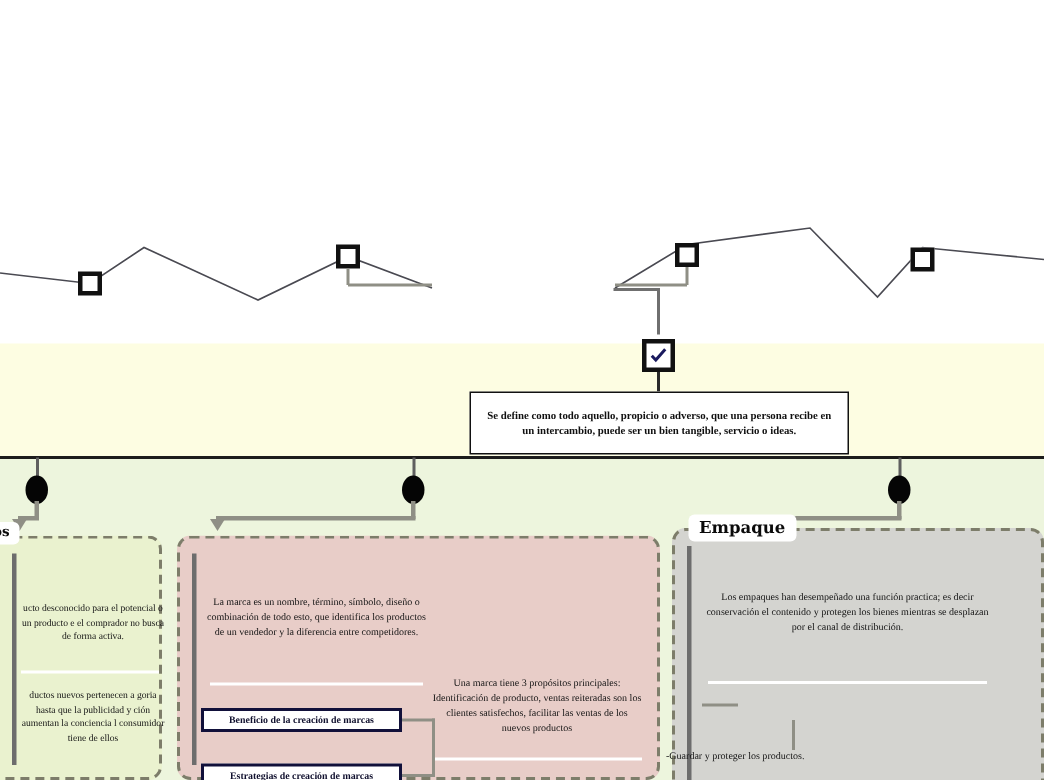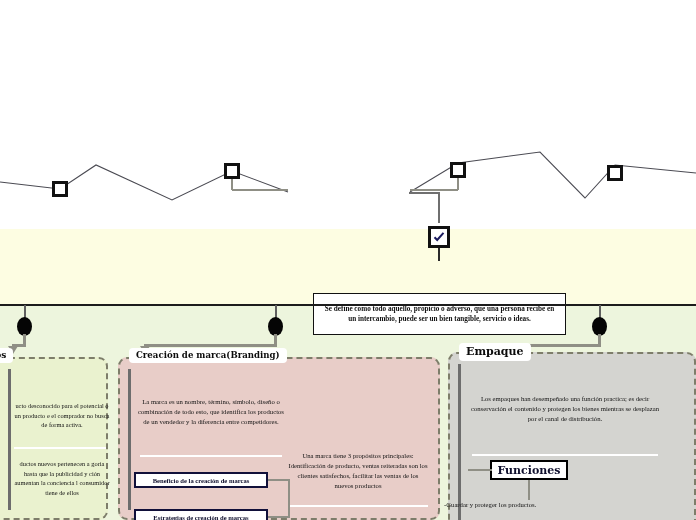--- a/index.html
+++ b/index.html
@@ -50,21 +50,20 @@
   }
   .check-node svg{display:block;}
   .check-stem{position:absolute;left:438px;top:248px;width:2px;height:13px;background:#2a2a2a;}
 
   
   .definition{
     position:absolute;left:313px;top:261px;width:253px;height:42px;
     background:#ffffff;border:1px solid #111111;box-sizing:border-box;
     display:flex;align-items:center;justify-content:center;
     padding:2px 7px;
-    margin-top:32px;
   }
   .definition p{
     margin:0;text-align:center;font-size:7.2px;line-height:1.42;
     font-weight:bold;color:#101010;font-family:"Liberation Serif", serif;
   }
 
   
   .dot-drop{position:absolute;width:2px;background:#5f5f5f;}
   .dot{
     position:absolute;width:15px;height:19px;border-radius:50%;
@@ -173,21 +172,20 @@
   <div class="panel" style="left:-60px;top:357px;width:168px;height:163px;background:#eaf2cf;">
     <div class="panel-inner-bar" style="left:66px;"></div>
     <div class="panel-title" style="left:40px;font-size:9px;">dos</div>
     <div class="panel-body" style="left:72px;top:42px;width:96px;font-size:6.4px;line-height:1.5;text-align:center;">ucto desconocido para el potencial o un producto e el comprador no busca de forma activa.</div>
     <div class="underline-rule" style="left:72px;top:88px;width:92px;"></div>
     <div class="panel-body" style="left:72px;top:100px;width:96px;font-size:6.4px;line-height:1.5;text-align:center;">ductos nuevos pertenecen a goria hasta que la publicidad y ción aumentan la conciencia l consumidor tiene de ellos</div>
   </div>
 
   <div class="panel" style="left:118px;top:357px;width:322px;height:163px;background:#e8cdc8;">
     <div class="panel-inner-bar" style="left:8px;"></div>
-    <div class="panel-title" style="font-size:8.6px;">Creación de marca(Branding)</div>
 
     <div class="panel-body" style="left:18px;top:38px;width:146px;font-size:6.7px;line-height:1.5;">La marca es un nombre, término, símbolo, diseño o combinación de todo esto, que identifica los productos de un vendedor y la diferencia entre competidores.</div>
     <div class="underline-rule" style="left:20px;top:96px;width:142px;"></div>
 
     <div class="panel-body" style="left:168px;top:92px;width:140px;font-size:6.7px;line-height:1.5;">Una marca tiene 3 propósitos principales: Identificación de producto, ventas reiteradas son los clientes satisfechos, facilitar las ventas de los nuevos productos</div>
     <div class="underline-rule" style="left:170px;top:146px;width:138px;"></div>
 
     <div class="subnode" style="left:14px;top:113px;width:134px;height:16px;font-size:6.6px;">
       <span>Beneficio de la creación de marcas</span>
     </div>
@@ -199,22 +197,19 @@
     <div class="connector" style="left:148px;top:157px;width:22px;height:2px;"></div>
   </div>
 
   <div class="panel" style="left:448px;top:352px;width:248px;height:204px;background:#d4d4d0;">
     <div class="panel-inner-bar" style="left:8px;"></div>
     <div class="panel-title" style="font-size:11px;">Empaque</div>
 
     <div class="panel-body" style="left:20px;top:40px;width:190px;font-size:6.7px;line-height:1.5;">Los empaques han desempeñado una función practica; es decir conservación el contenido y protegen los bienes mientras se desplazan por el canal de distribución.</div>
     <div class="underline-rule" style="left:22px;top:100px;width:186px;"></div>
 
-    <div class="subnode strong" style="left:40px;top:106px;width:78px;height:20px;font-size:11px;">
-      <span>Funciones</span>
-    </div>
     <div class="connector" style="left:18px;top:115px;width:24px;height:2px;"></div>
     <div class="connector" style="left:78px;top:126px;width:2px;height:20px;"></div>
 
     <div class="panel-body" style="left:-6px;top:146px;width:200px;font-size:6.7px;line-height:1.5;text-align:left;">-Guardar y proteger los productos.</div>
   </div>
 
 </div>
 
 </body></html>

